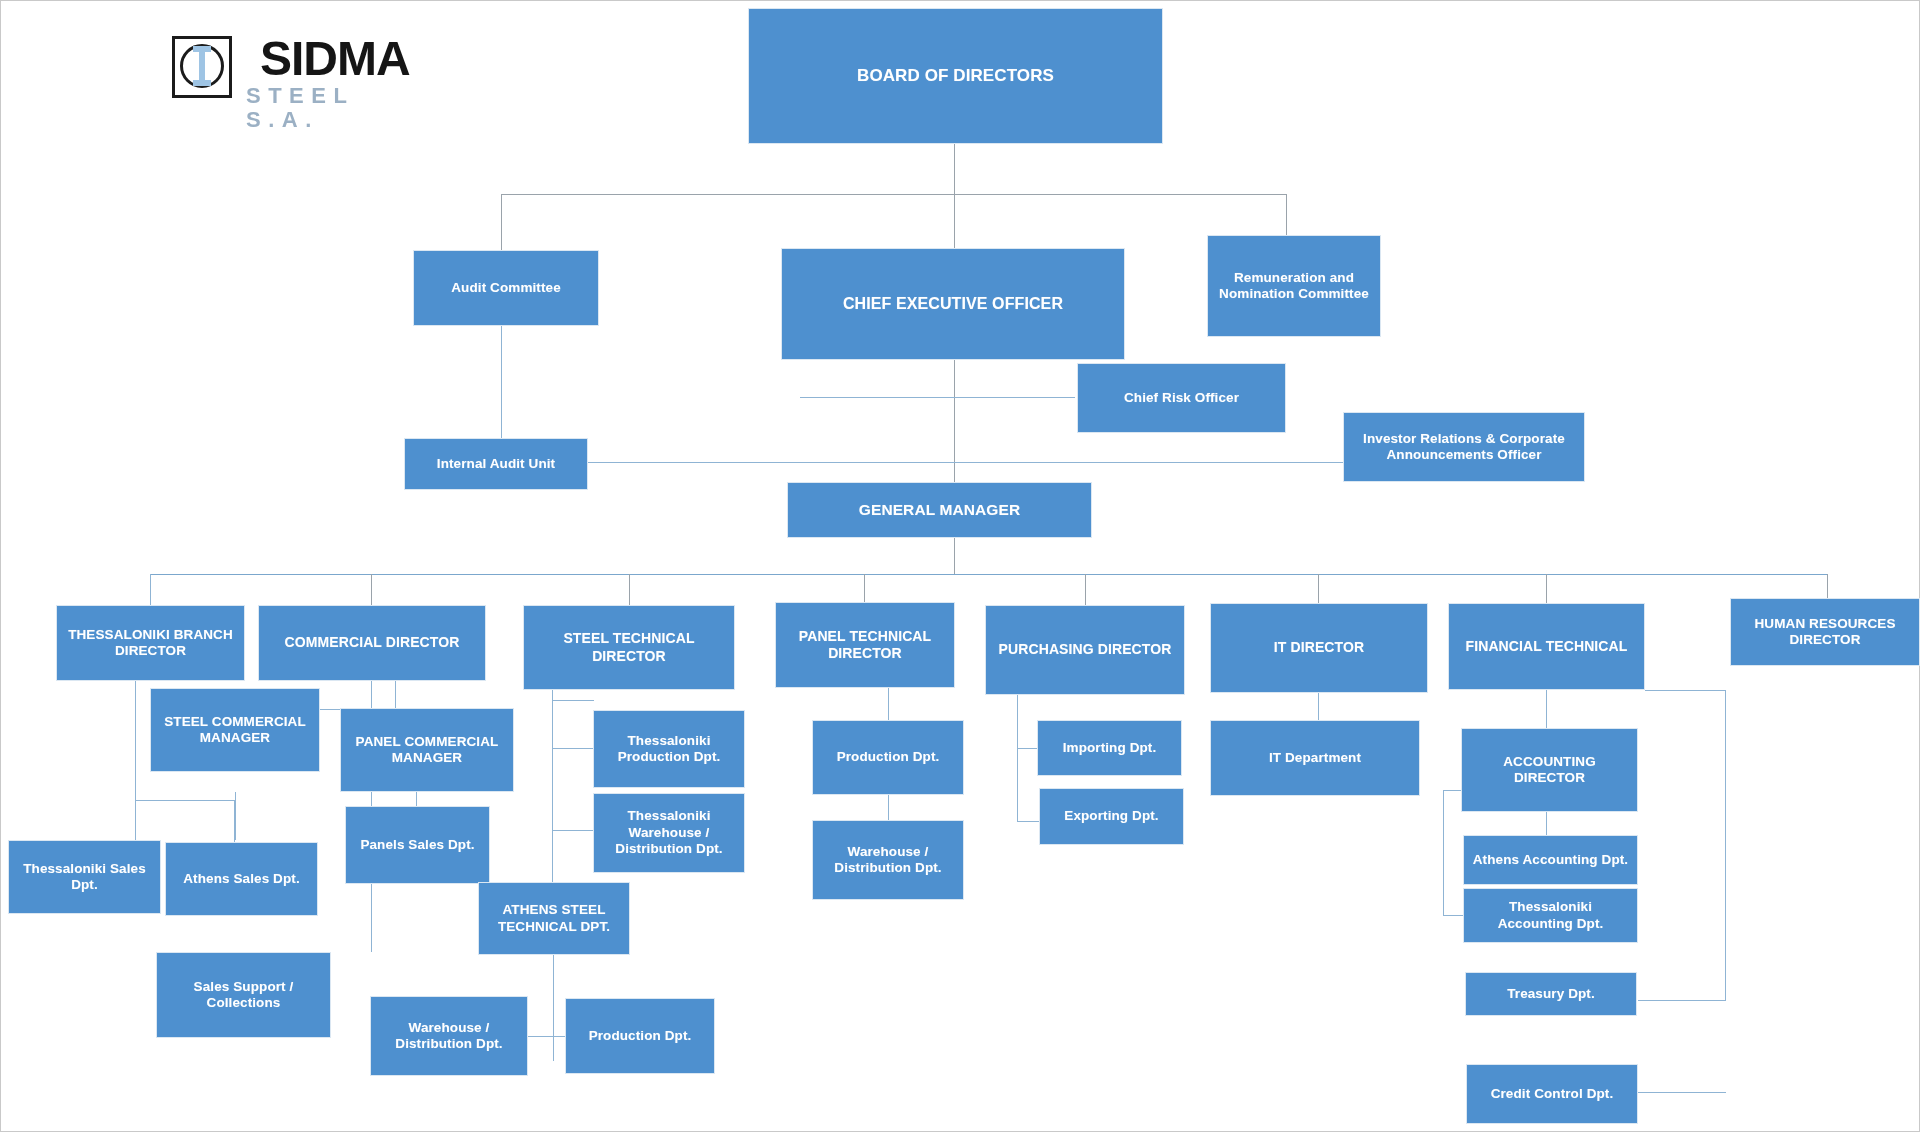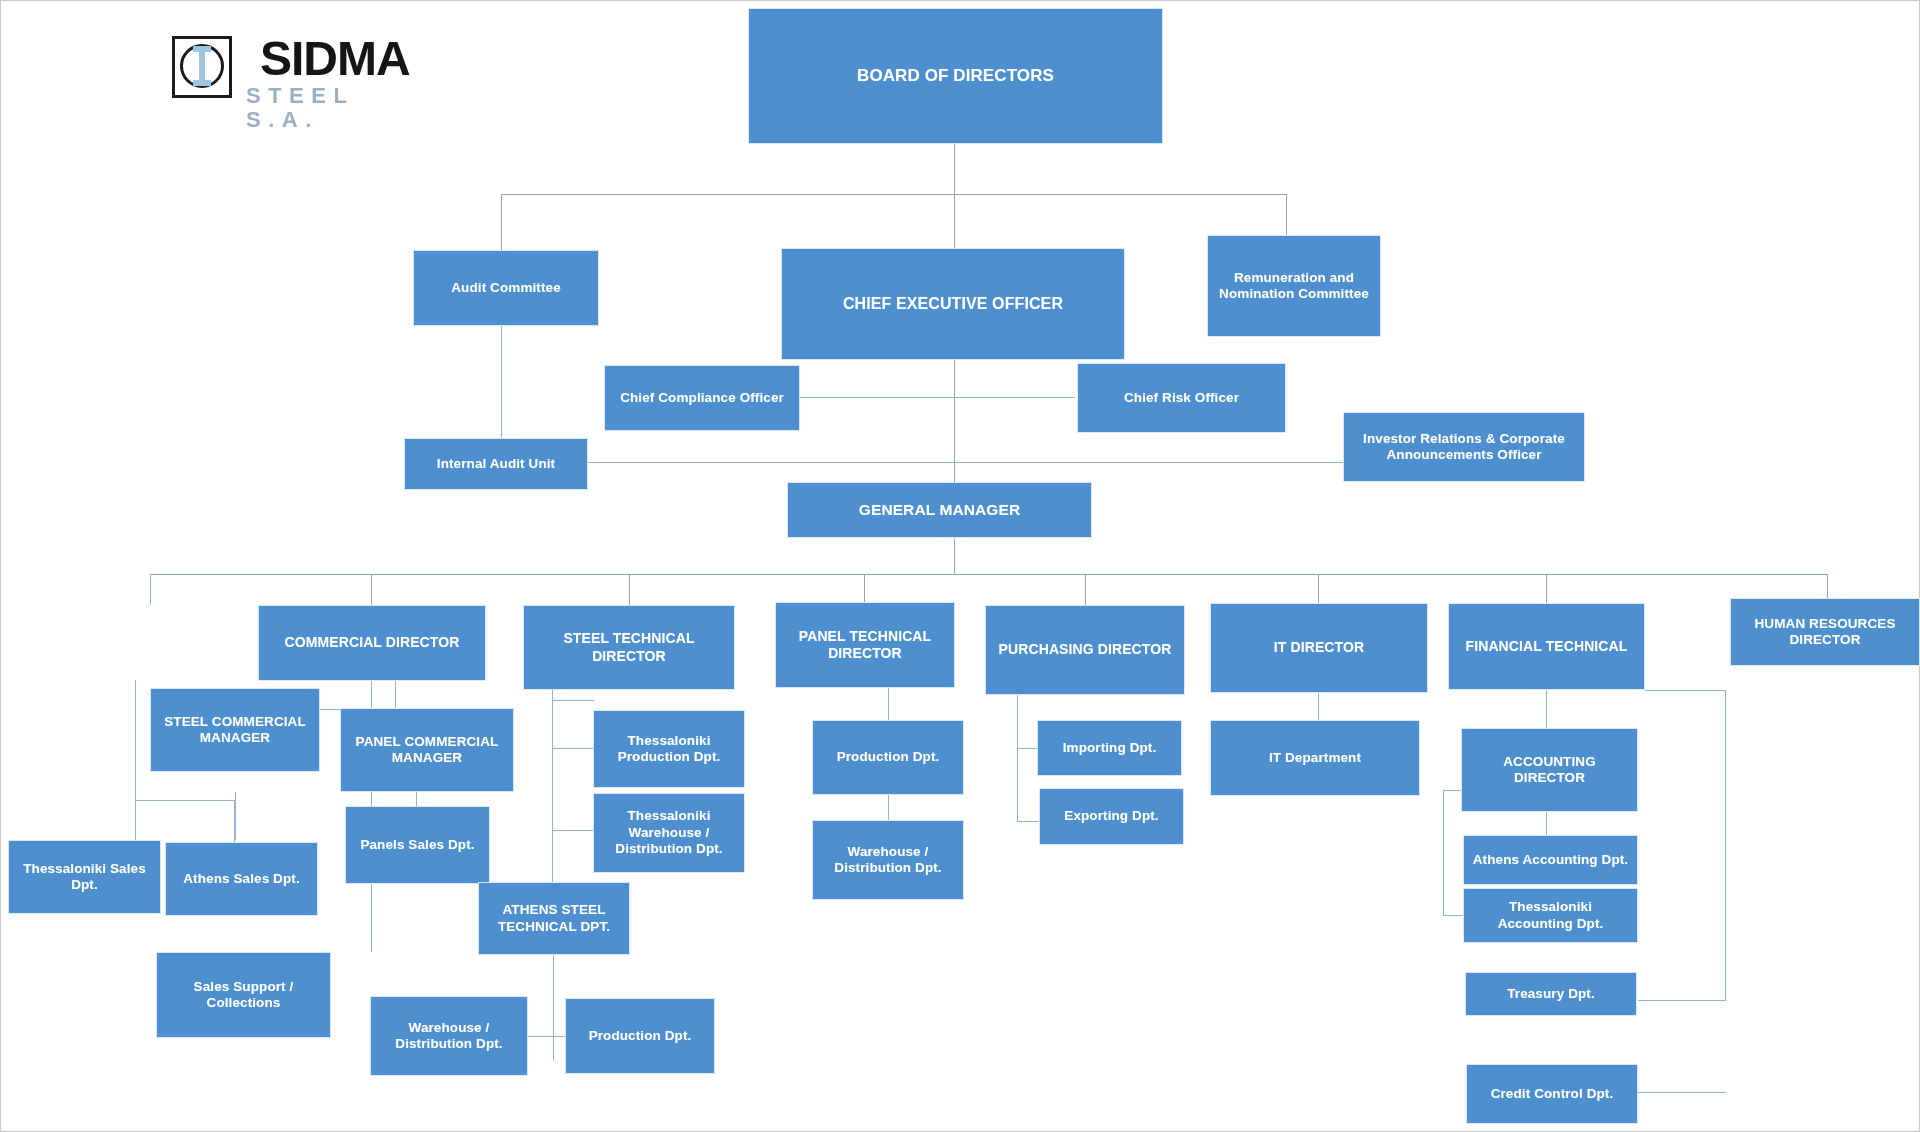--- a/index.html
+++ b/index.html
@@ -161,40 +161,40 @@
   </div>
 
   <div class="box" style="left:781px;top:248px;width:344px;height:112px;font-size:16px;">
     <span>CHIEF EXECUTIVE OFFICER</span>
   </div>
 
   <div class="box" style="left:1207px;top:235px;width:174px;height:102px;font-size:13.5px;">
     <span>Remuneration and Nomination Committee</span>
   </div>
 
-  <div class="box" style="left:604px;top:365px;width:196px;height:66px;font-size:13.5px;">
-    <span>Chief Compliance Officer</span>
-  </div>
 
   <div class="box" style="left:1077px;top:363px;width:209px;height:70px;font-size:13.5px;">
     <span>Chief Risk  Officer</span>
   </div>
 
   <div class="box" style="left:404px;top:438px;width:184px;height:52px;font-size:13.5px;">
     <span>Internal Audit Unit</span>
   </div>
 
   <div class="box" style="left:1343px;top:412px;width:242px;height:70px;font-size:13.5px;text-align:center;">
     <span>Investor Relations &amp; Corporate Announcements Officer</span>
   </div>
 
   <div class="box" style="left:787px;top:482px;width:305px;height:56px;font-size:15.5px;">
     <span>GENERAL MANAGER</span>
   </div>
 
+  <div class="box" style="left:56px;top:605px;width:189px;height:76px;font-size:13.5px;">
+    <span>THESSALONIKI BRANCH DIRECTOR</span>
+  </div>
 
   <div class="box" style="left:258px;top:605px;width:228px;height:76px;font-size:14px;">
     <span>COMMERCIAL DIRECTOR</span>
   </div>
 
   <div class="box" style="left:523px;top:605px;width:212px;height:85px;font-size:14px;">
     <span>STEEL TECHNICAL DIRECTOR</span>
   </div>
 
   <div class="box" style="left:775px;top:602px;width:180px;height:86px;font-size:14px;">

